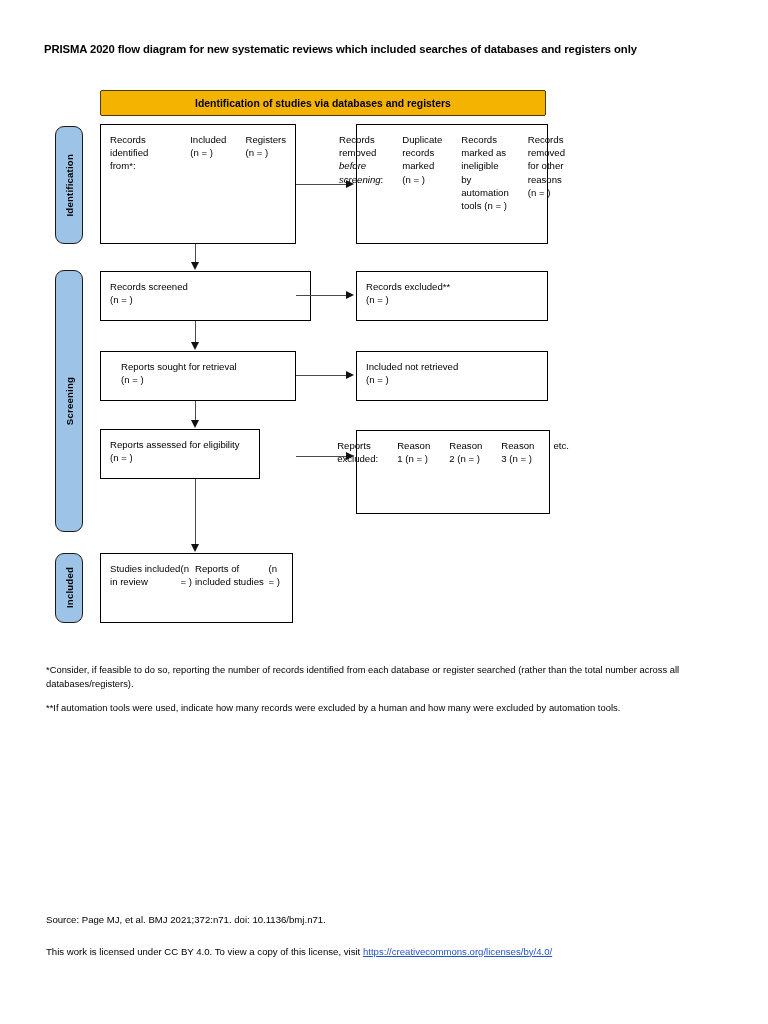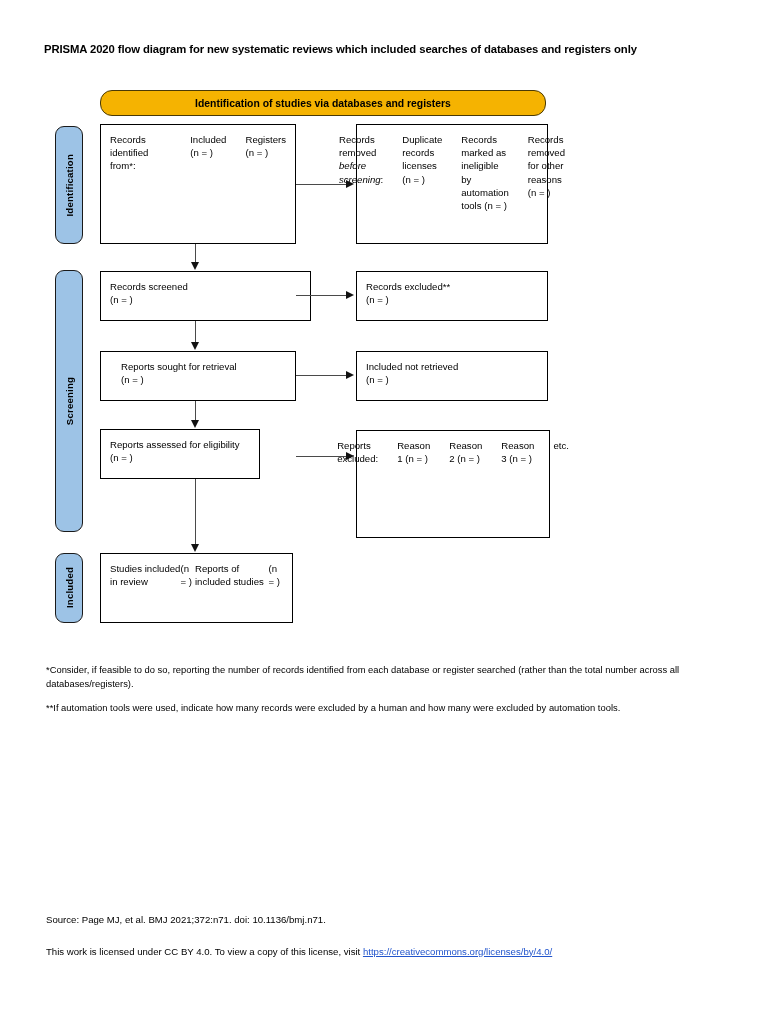--- a/index.html
+++ b/index.html
@@ -41,21 +41,21 @@
 
   
   .banner {
     position: absolute;
     left: 100px;
     top: 90px;
     width: 446px;
     height: 26px;
     background: #F5B301;
     border: 1.3px solid #4a3a05;
-    border-radius: 12px;
+    border-radius: 2px;
     box-sizing: border-box;
     display: flex;
     align-items: center;
     justify-content: center;
     font-size: 10.4px;
     font-weight: bold;
     color: #000;
   }
 
   
@@ -105,21 +105,21 @@
   .box-identified   { left: 100px; top: 124px;  width: 196px; height: 120px; }
   .box-screened     { left: 100px; top: 271px;  width: 211px; height: 50px;  }
   .box-sought       { left: 100px; top: 351px;  width: 196px; height: 50px; padding-left: 20px;  }
   .box-assessed     { left: 100px; top: 429px;  width: 160px; height: 50px;  }
   .box-included     { left: 100px; top: 553px;  width: 193px; height: 70px;  }
 
   
   .box-removed      { left: 356px; top: 124px;  width: 192px; height: 120px; }
   .box-excluded-rec { left: 356px; top: 271px;  width: 192px; height: 50px;  }
   .box-notretrieved { left: 356px; top: 351px;  width: 192px; height: 50px;  }
-  .box-excluded-rep { left: 356px; top: 430px;  width: 194px; height: 108px; }
+  .box-excluded-rep { left: 356px; top: 430px;  width: 194px; height: 84px; }
 
   
   .conn { position: absolute; background: #4a4a4a; }
   .conn-h { height: 1.2px; }
   .conn-v { width: 1.2px; }
 
   .arrow-right {
     position: absolute;
     width: 0; height: 0;
     border-top: 4.5px solid transparent;
@@ -206,21 +206,21 @@
   </div>
 
   <div class="fbox box-identified vcenter">
     <span class="ln">Records identified from*:</span>
     <span class="ln indent">Included (n = )</span>
     <span class="ln indent">Registers (n = )</span>
   </div>
 
   <div class="fbox box-removed vcenter">
     <span class="ln"><span>Records removed </span><span class="ital">before screening</span><span>:</span></span>
-    <span class="ln indent">Duplicate records licenses (n = )</span>
+    <span class="ln indent">Duplicate records marked (n = )</span>
     <span class="ln indent">Records marked as ineligible by automation tools (n = )</span>
     <span class="ln indent">Records removed for other reasons (n = )</span>
   </div>
 
   <div class="fbox box-screened">
     <span class="ln">Records screened</span>
     <span class="ln">(n = )</span>
   </div>
 
   <div class="fbox box-excluded-rec">

